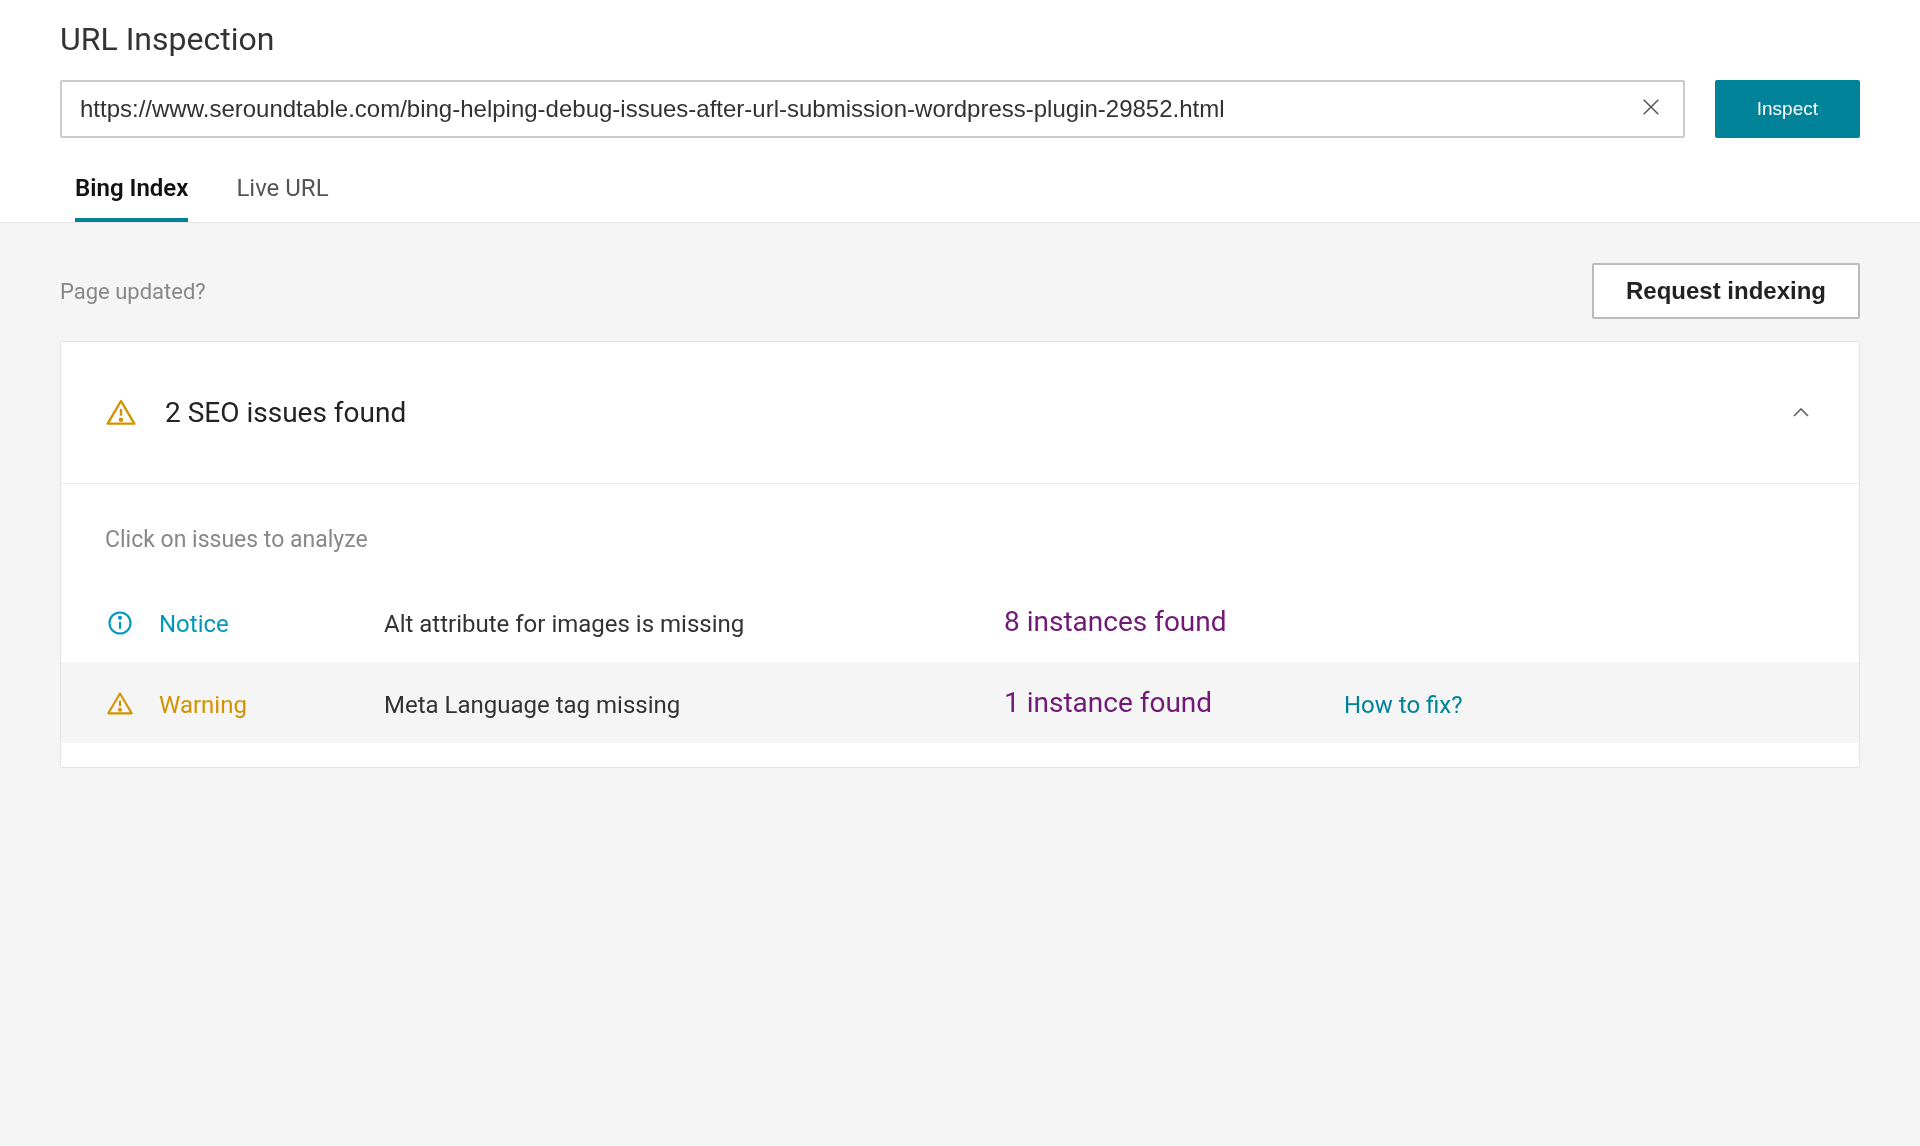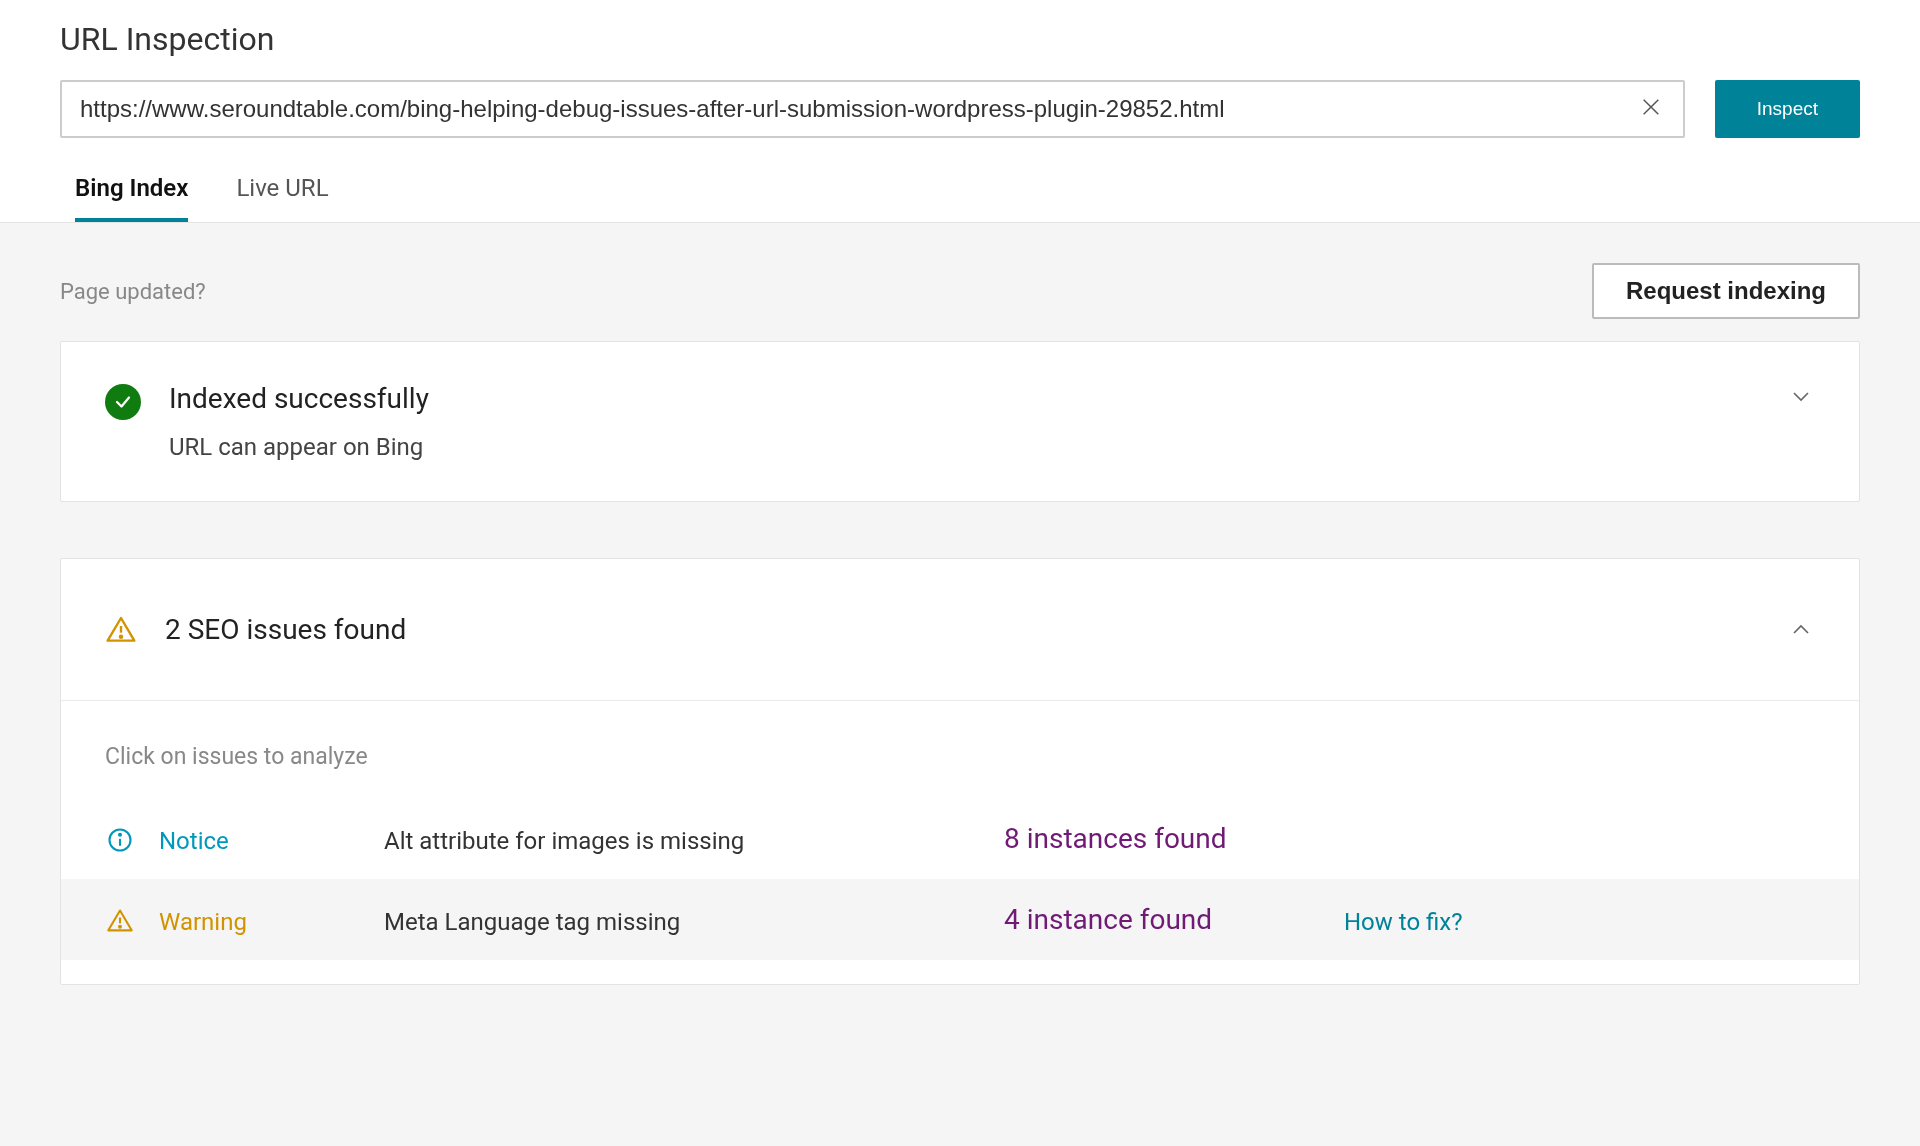--- a/index.html
+++ b/index.html
@@ -253,38 +253,20 @@
       <div class="tab">Live URL</div>
     </div>
   </div>
 
   <div class="content-area">
     <div class="actions-row">
       <span class="page-updated-text">Page updated?</span>
       <button class="request-indexing-btn">Request indexing</button>
     </div>
 
-    <div class="card">
-      <div class="card-header">
-        <div class="icon-circle-success">
-          <svg viewBox="0 0 24 24" fill="none" stroke="#fff" stroke-width="3" stroke-linecap="round" stroke-linejoin="round">
-            <polyline points="4,12 10,18 20,6"></polyline>
-          </svg>
-        </div>
-        <div class="card-title-group">
-          <div class="card-title">Indexed successfully</div>
-          <div class="card-subtitle">URL can appear on Bing</div>
-        </div>
-        <div class="chevron">
-          <svg viewBox="0 0 24 24" fill="none" stroke="#666" stroke-width="1.6">
-            <polyline points="5,9 12,16 19,9"></polyline>
-          </svg>
-        </div>
-      </div>
-    </div>
 
     <div class="card seo-card">
       <div class="seo-header">
         <div class="warning-triangle">
           <svg viewBox="0 0 24 24" fill="none" stroke="#d29300" stroke-width="1.8" stroke-linejoin="round">
             <path d="M12 3 L22 20 L2 20 Z"></path>
             <line x1="12" y1="9" x2="12" y2="14"></line>
             <circle cx="12" cy="17" r="0.8" fill="#d29300"></circle>
           </svg>
         </div>
@@ -316,19 +298,19 @@
         <div class="issue-row alt">
           <div class="issue-icon">
             <svg viewBox="0 0 24 24" fill="none" stroke="#d29300" stroke-width="1.8" stroke-linejoin="round">
               <path d="M12 3 L22 20 L2 20 Z"></path>
               <line x1="12" y1="9" x2="12" y2="14"></line>
               <circle cx="12" cy="17" r="0.8" fill="#d29300"></circle>
             </svg>
           </div>
           <div class="issue-level level-warning">Warning</div>
           <div class="issue-desc">Meta Language tag missing</div>
-          <div class="issue-count">4 instance found</div>
+          <div class="issue-count">1 instance found</div>
           <div class="issue-fix">How to fix?</div>
         </div>
       </div>
     </div>
   </div>
 </div>
 
 </body></html>

